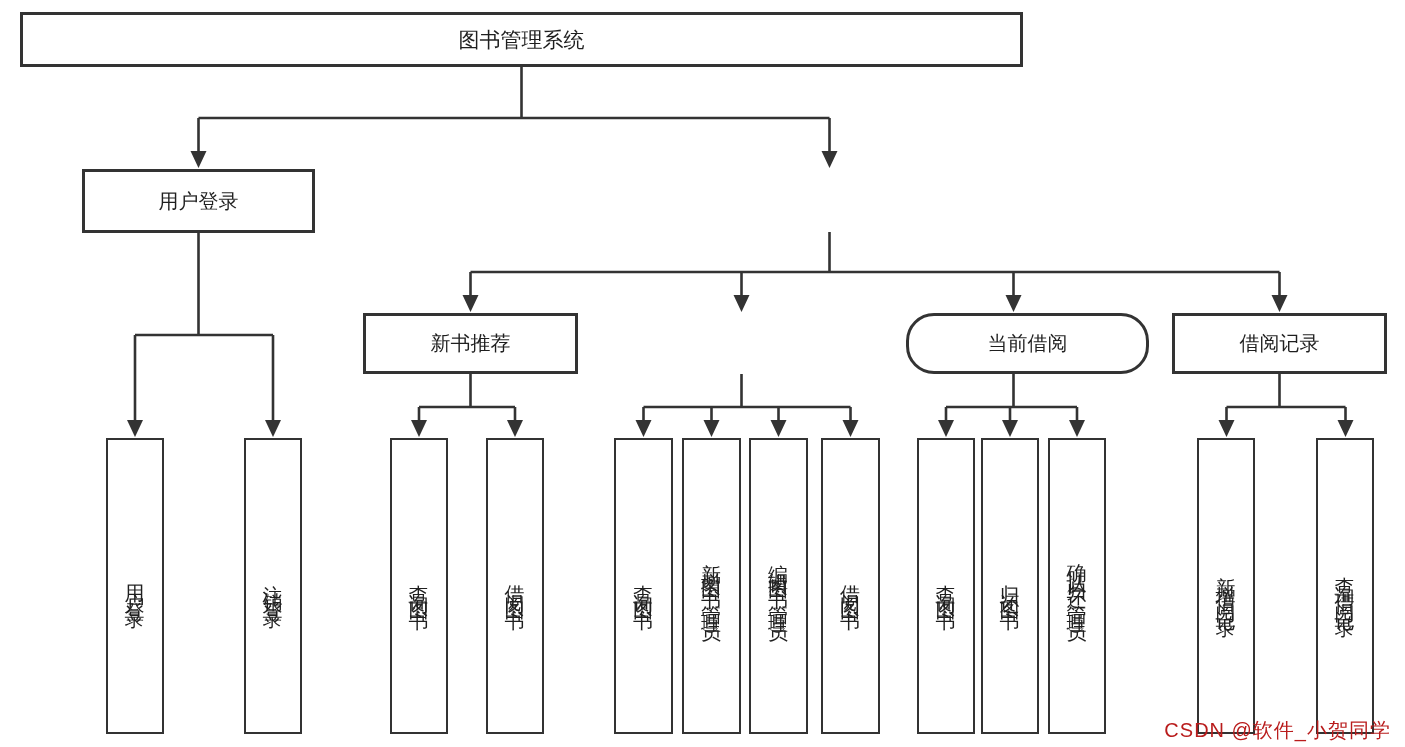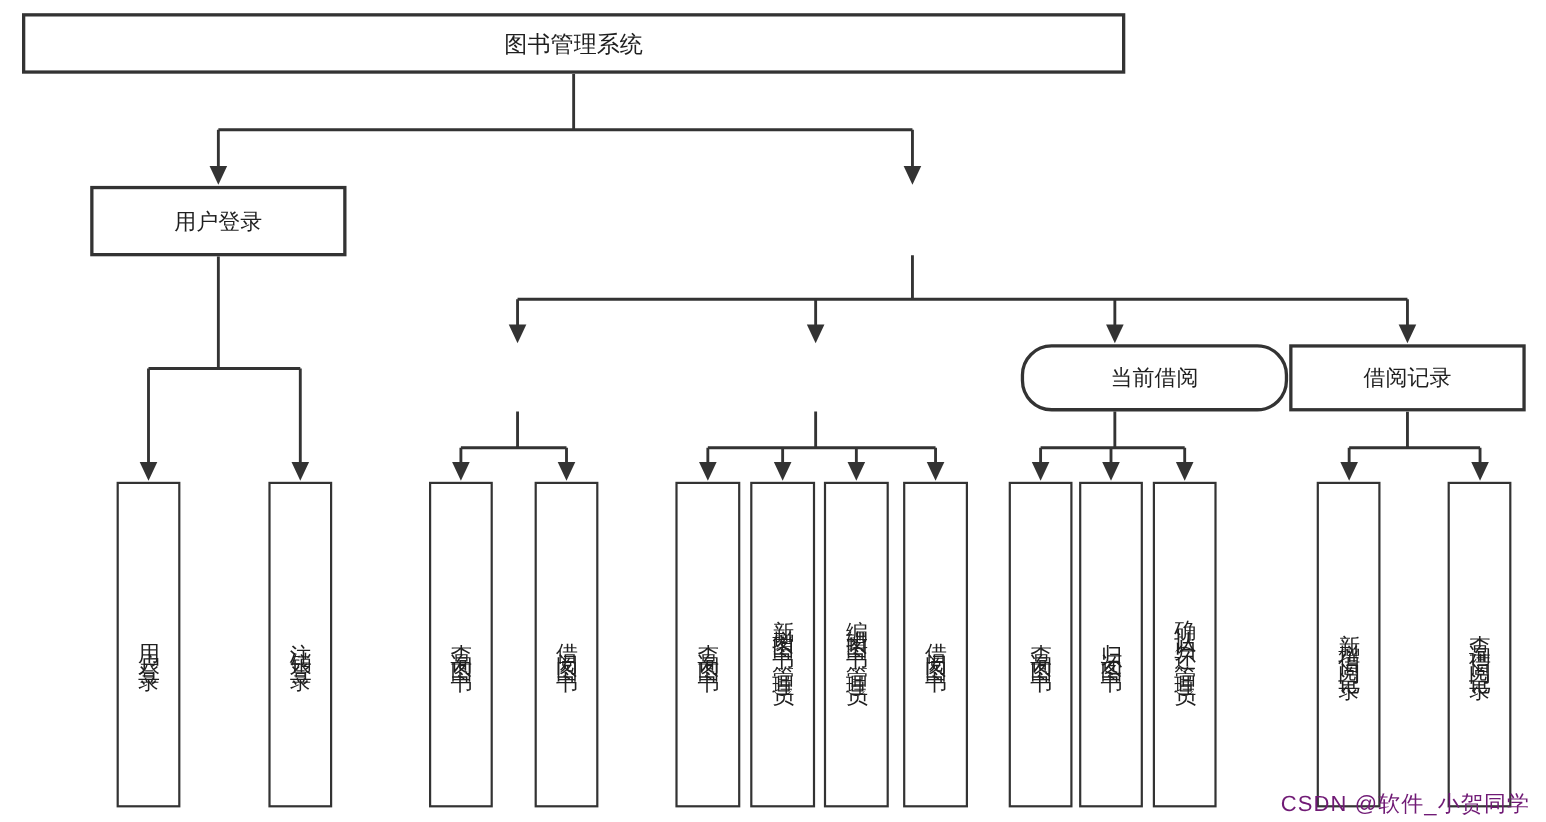--- a/index.html
+++ b/index.html
@@ -55,21 +55,21 @@
     text-orientation: mixed;
     letter-spacing: 0.42em;
     line-height: 1;
     white-space: nowrap;
   }
   .watermark {
     position: absolute;
     right: 14px;
     bottom: 3px;
     font-size: 20px;
-    color: #701a75;
+    color: #b91c1c;
     z-index: 2;
     letter-spacing: 1px;
   }
 </style>
 </head>
 <body>
 
 <div id="canvas">
 
   <svg id="connectors" viewBox="0 0 1405 747" xmlns="http://www.w3.org/2000/svg">
@@ -113,21 +113,24 @@
   </svg>
 
   <div class="box root-box">
     <span>图书管理系统</span>
   </div>
 
   <div class="box lvl2-box" style="left:82px;width:233px;">
     <span>用户登录</span>
   </div>
 
-  <div class="box lvl3-box" style="left:928px;width:243px;border-radius:28px;">
+  <div class="box lvl3-box" style="left:363px;width:215px;">
+    <span>新书推荐</span>
+  </div>
+  <div class="box lvl3-box" style="left:906px;width:243px;border-radius:28px;">
     <span>当前借阅</span>
   </div>
   <div class="box lvl3-box" style="left:1172px;width:215px;">
     <span>借阅记录</span>
   </div>
 
   <div class="box leaf-box" style="left:106px;">
     <span class="vtext">用户登录</span>
   </div>
   <div class="box leaf-box" style="left:244px;">

